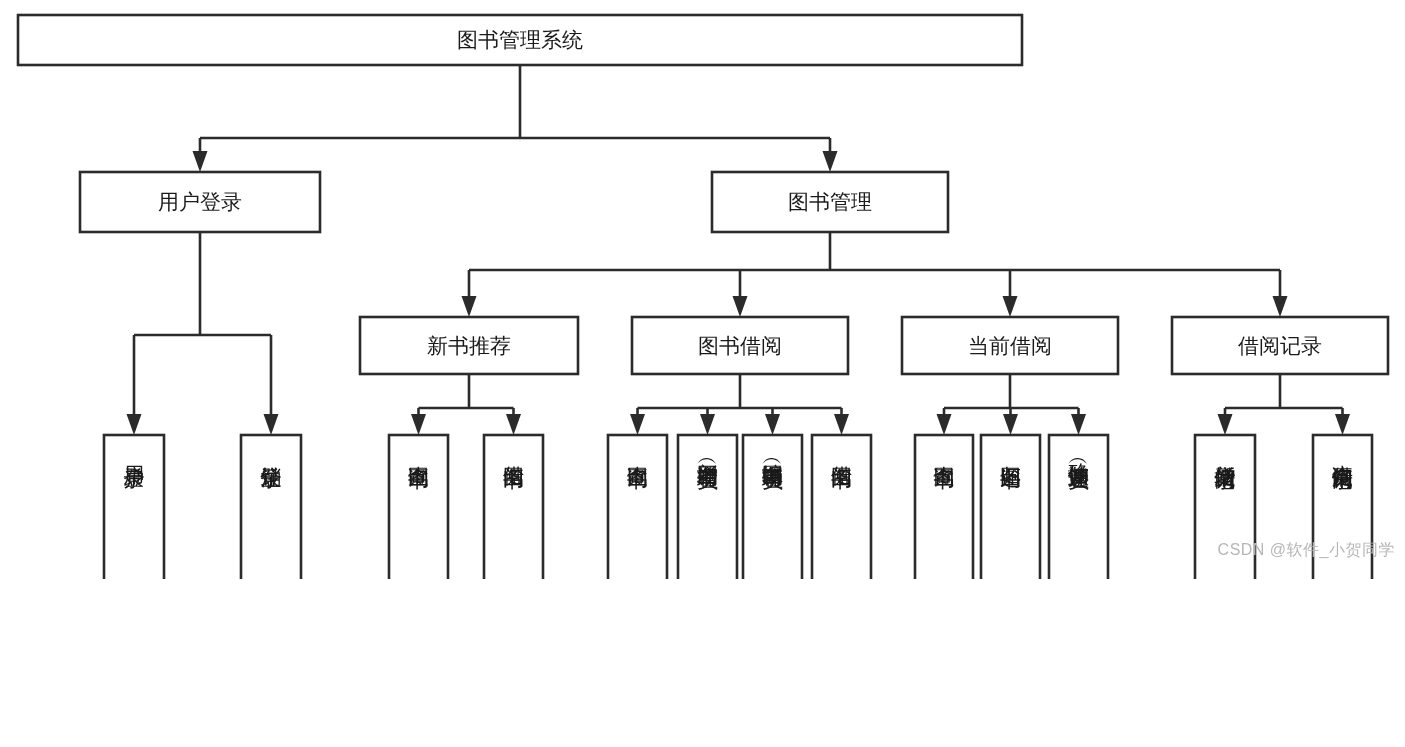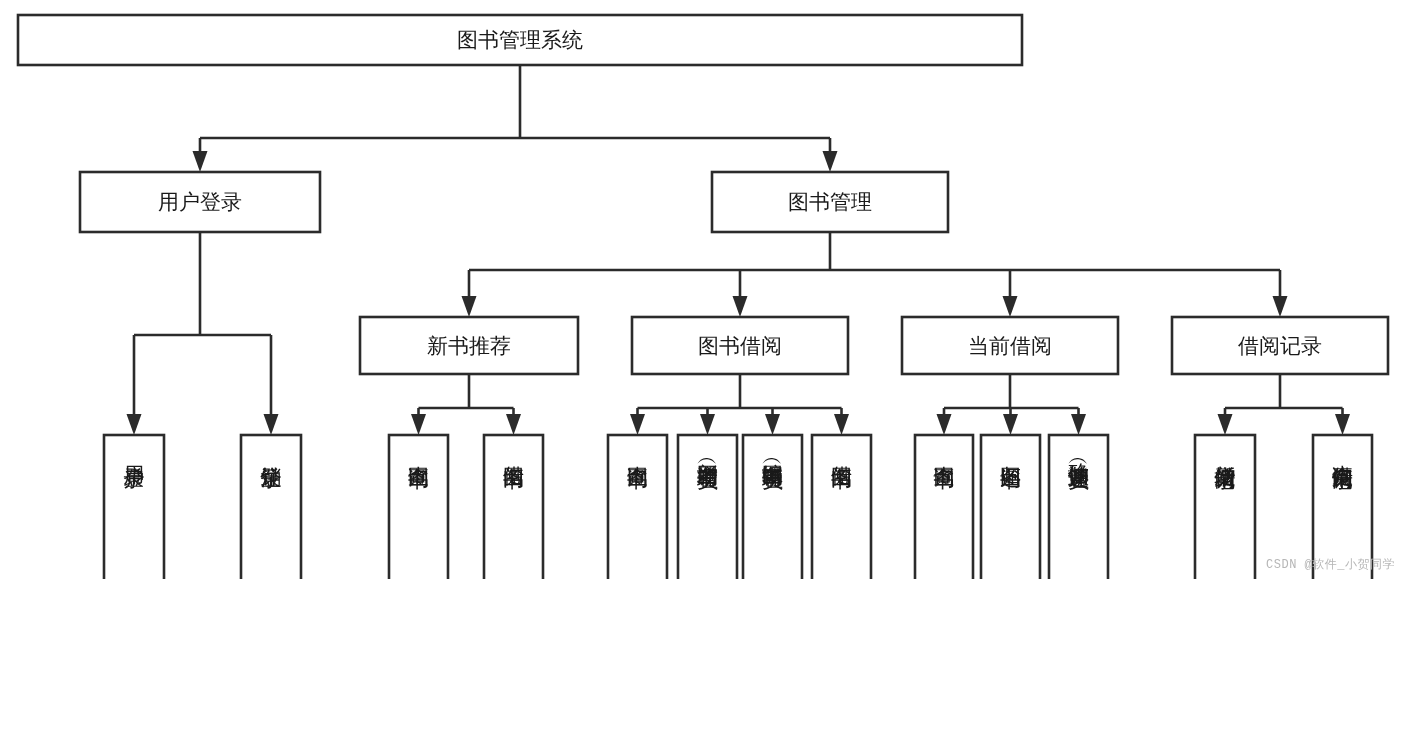--- a/index.html
+++ b/index.html
@@ -58,23 +58,23 @@
     font-size: 21px;
     fill: #1a1a1a;
     writing-mode: vertical-rl;
     text-orientation: upright;
     text-anchor: middle;
     letter-spacing: 1px;
   }
   .watermark-text {
     position: absolute;
     right: 10px;
-    bottom: 6px;
-    font-family: Liberation Mono, monospace;
-    font-size: 12px;
+    bottom: 18px;
+    font-family: Liberation Sans, sans-serif;
+    font-size: 16px;
     color: #b6b6b6;
     white-space: nowrap;
     user-select: none;
     letter-spacing: 0.5px;
   }
 </style>
 </head>
 <body>
 
 <div id="diagram-root">

